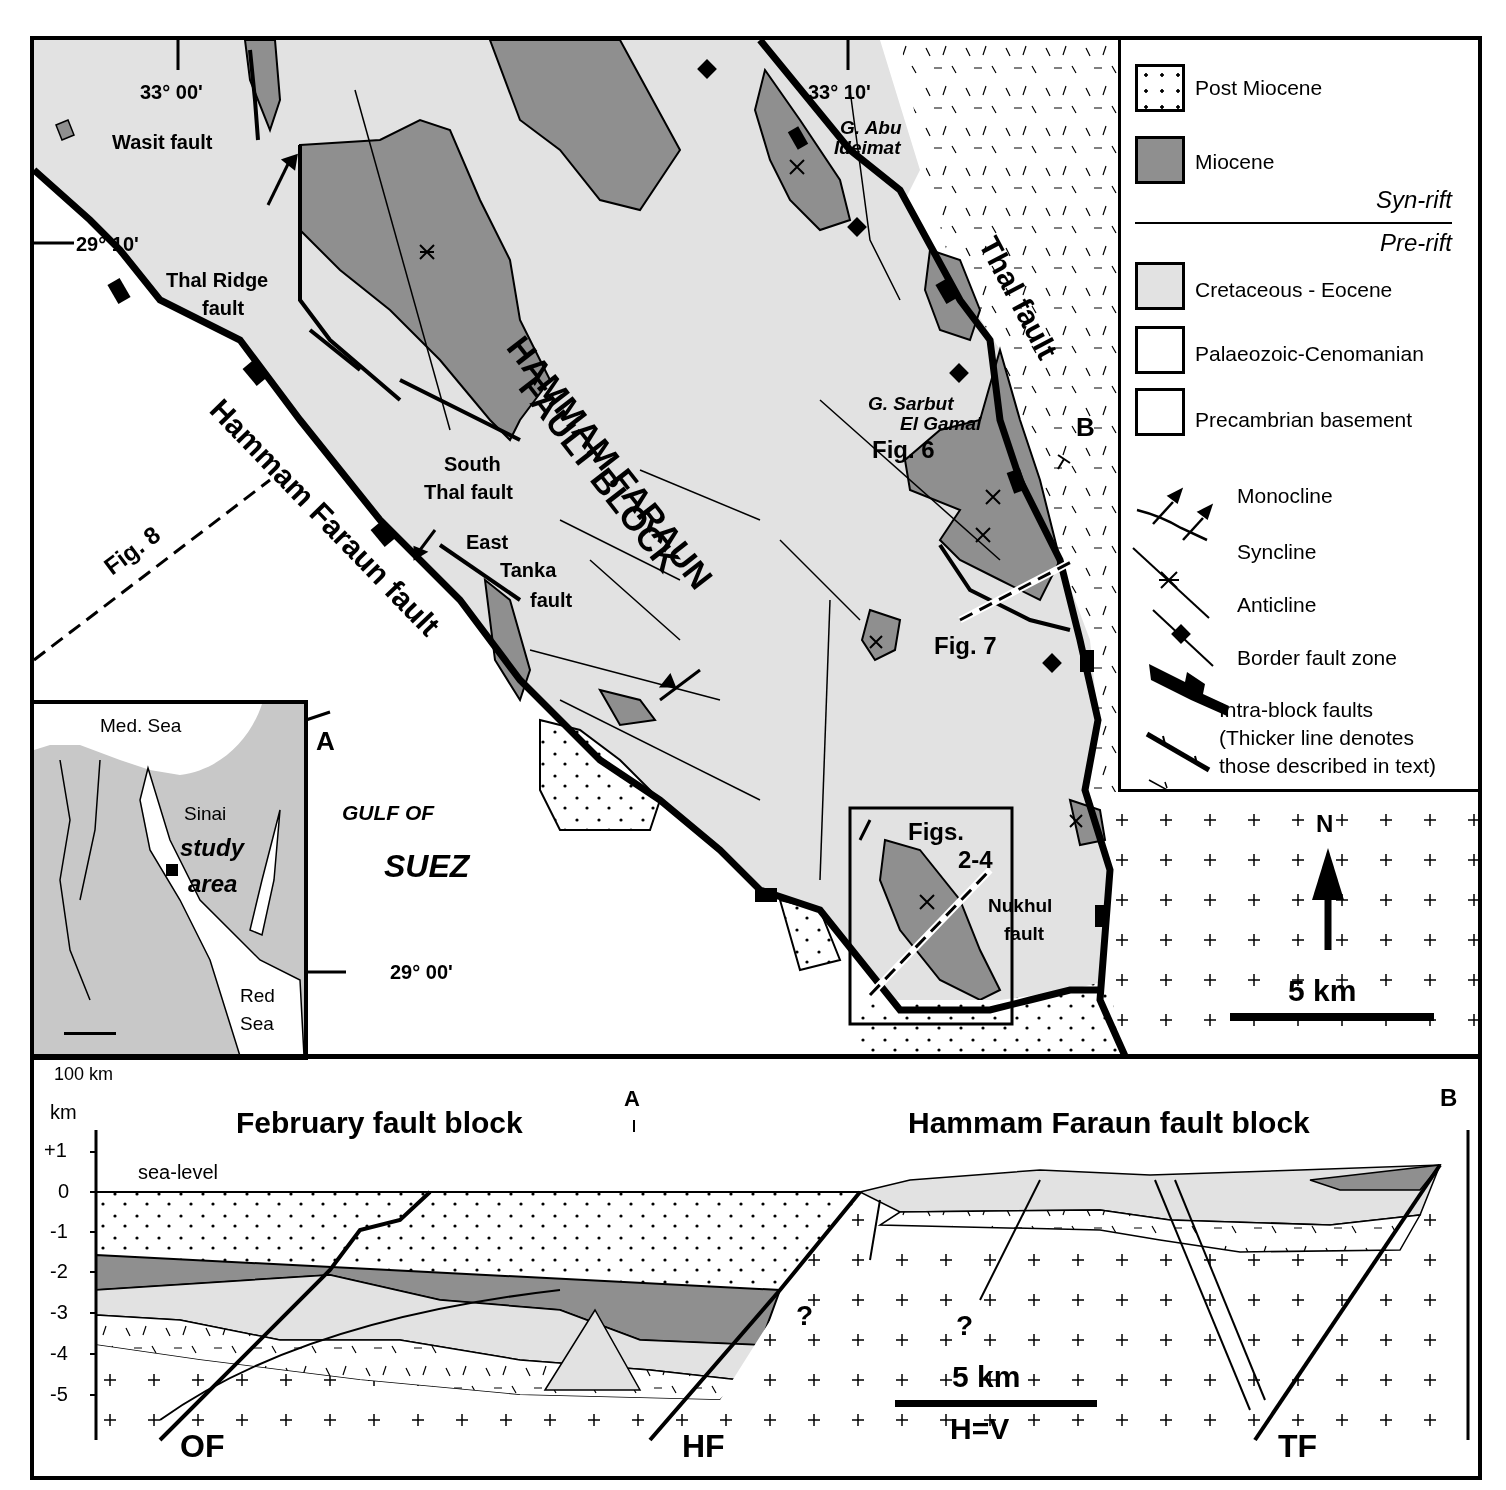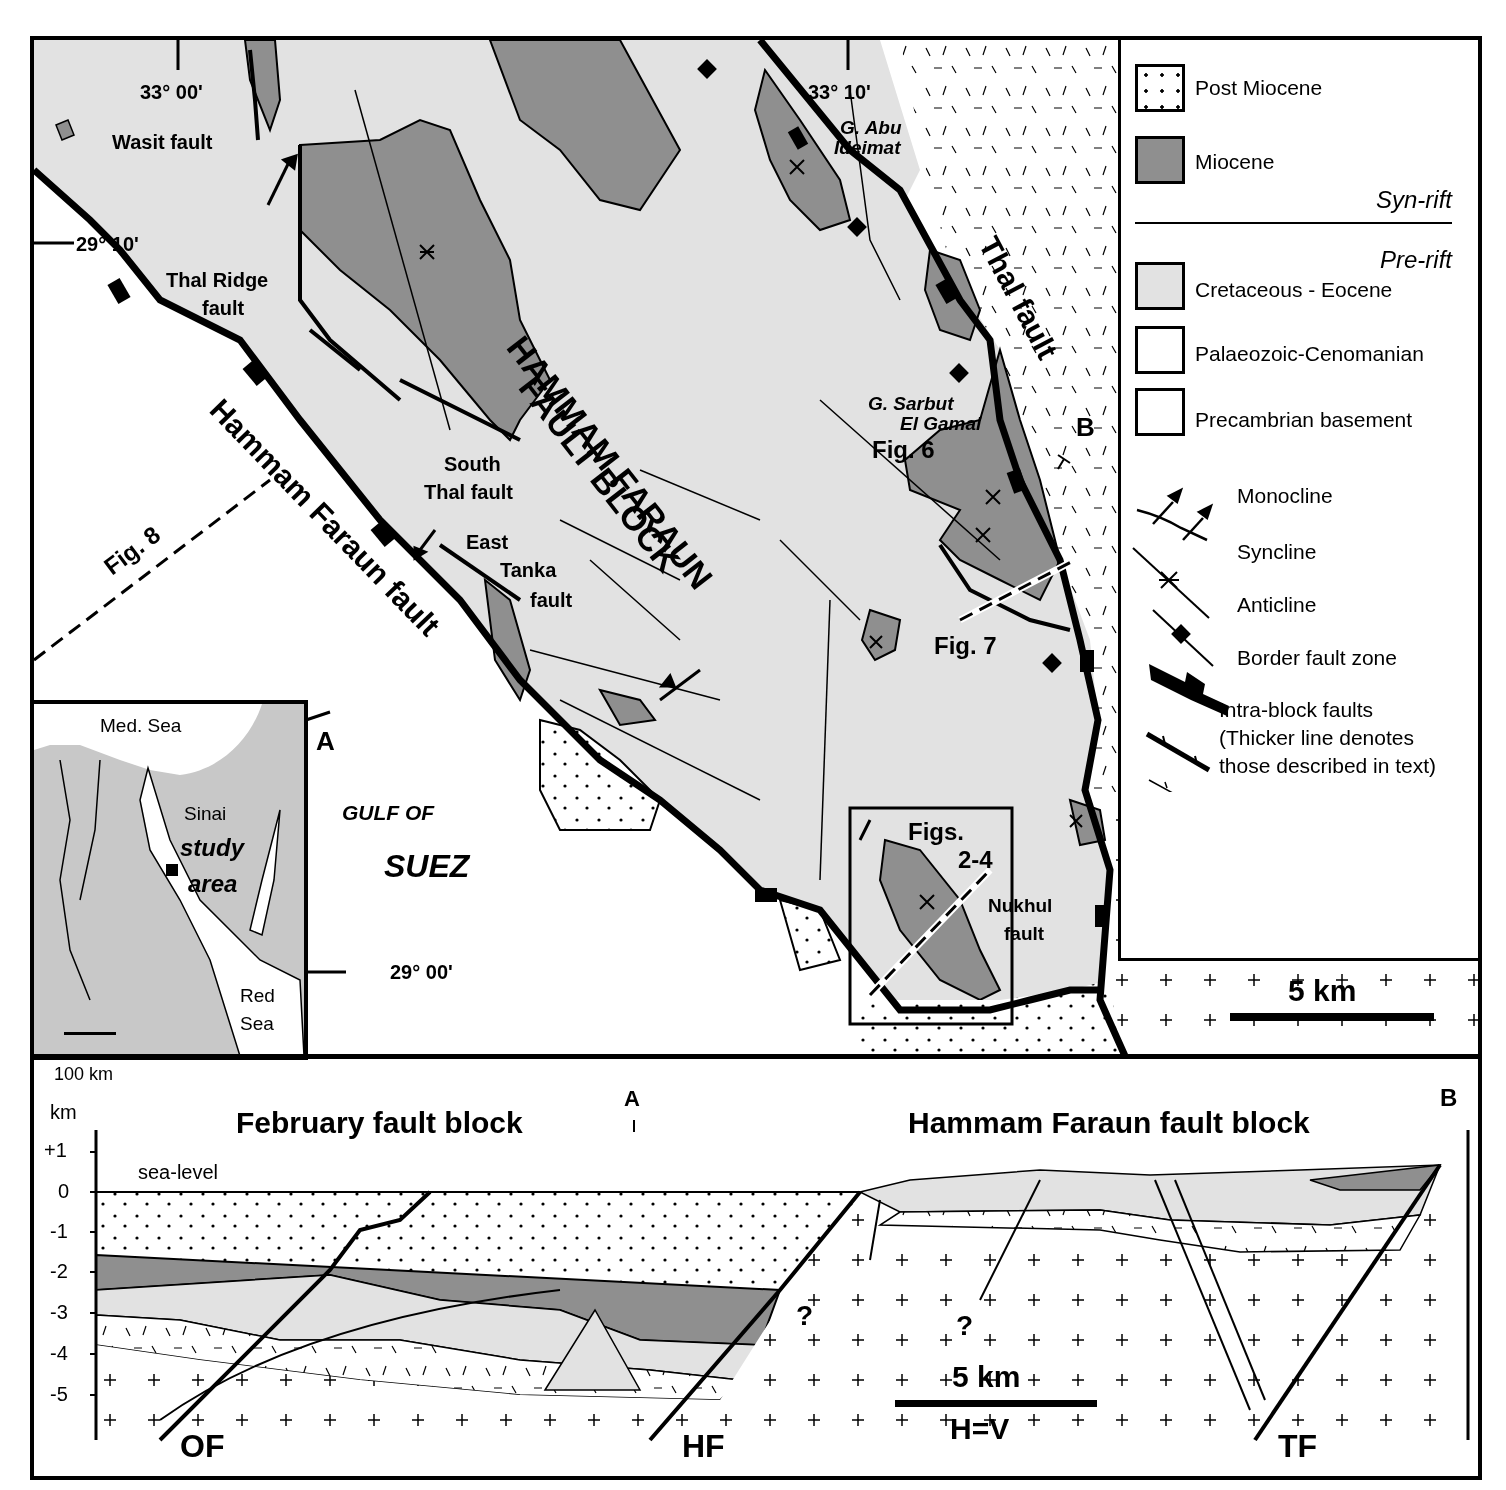--- a/index.html
+++ b/index.html
@@ -1,21 +1,21 @@
 <!DOCTYPE html>
 <html><head>
 <meta charset="utf-8">
 <style>
   html, body { margin: 0; padding: 0; background: #ffffff; }
   body { width: 1506px; height: 1490px; position: relative; overflow: hidden; font-family: "Liberation Sans", sans-serif; }
   .frame { position: absolute; left: 30px; top: 36px; width: 1452px; height: 1444px; border: 4px solid #000; box-sizing: border-box; }
   svg { position: absolute; left: 0; top: 0; }
   .lbl { position: absolute; font-family: "Liberation Sans", sans-serif; font-weight: bold; color: #000; white-space: nowrap; line-height: 1; }
   .it { font-style: italic; }
-  .legend { position: absolute; left: 1118px; top: 40px; width: 360px; height: 921px; background: #fff; border-left: 3px solid #000; border-bottom: 3px solid #000; box-sizing: border-box; }
+  .legend { position: absolute; left: 1118px; top: 40px; width: 360px; height: 752px; background: #fff; border-left: 3px solid #000; border-bottom: 3px solid #000; box-sizing: border-box; }
   .lg-swatch { position: absolute; left: 14px; width: 50px; width: 50px; height: 48px; border: 3px solid #000; box-sizing: border-box; }
   .lg-text { position: absolute; left: 74px; font-size: 21px; color: #000; white-space: nowrap; }
   .lg-head { position: absolute; right: 26px; font-size: 24px; font-style: italic; color: #000; }
 </style>
 </head>
 <body>
 
 <svg width="1506" height="1490" viewBox="0 0 1506 1490">
   <defs>
     <pattern id="dots" width="22" height="22" patternUnits="userSpaceOnUse">
@@ -251,21 +251,21 @@
 
 <div class="legend">
   <div class="lg-swatch" style="top:24px;background:#fff;background-image:radial-gradient(circle,#000 1.5px,transparent 2px);background-size:16px 16px;"></div>
   <div class="lg-text" style="top:36px;">Post Miocene</div>
 
   <div class="lg-swatch" style="top:96px;background:#8f8f8f;"></div>
   <div class="lg-text" style="top:110px;">Miocene</div>
 
   <div class="lg-head" style="top:146px;">Syn-rift</div>
   <div style="position:absolute;left:14px;right:26px;top:182px;border-top:2px solid #000;"></div>
-  <div class="lg-head" style="top:206px;margin-left:40px;">Pre-rift</div>
+  <div class="lg-head" style="top:189px;margin-left:40px;">Pre-rift</div>
 
   <div class="lg-swatch" style="top:222px;background:#e2e2e2;"></div>
   <div class="lg-text" style="top:238px;">Cretaceous - Eocene</div>
 
   <div class="lg-swatch" style="top:286px;background:#fff;"></div>
   <div class="lg-text" style="top:302px;">Palaeozoic-Cenomanian</div>
 
   <div class="lg-swatch" style="top:348px;background:#fff;"></div>
   <div class="lg-text" style="top:368px;">Precambrian basement</div>
 

